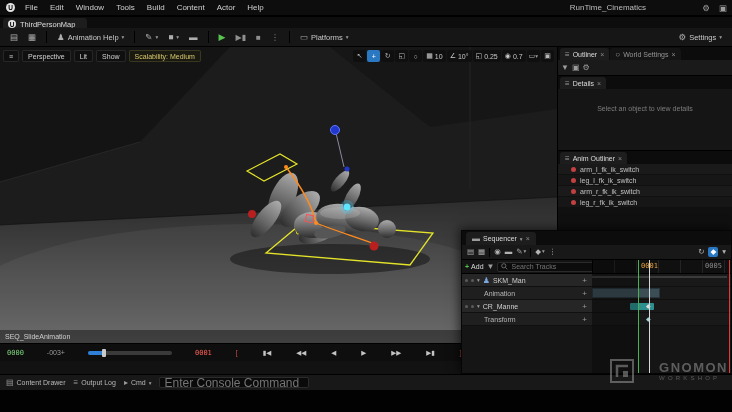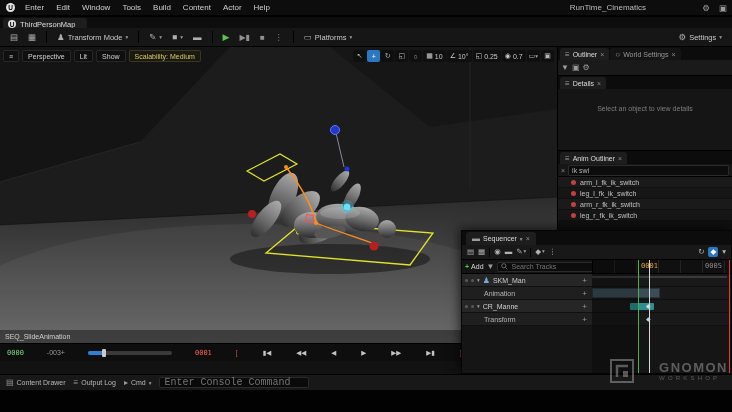--- a/index.html
+++ b/index.html
@@ -128,38 +128,38 @@
   .line-play{position:absolute;left:57px;top:0;bottom:0;width:1px;background:#d8d8d8}
 
   
   .statusbar{position:absolute;left:0;top:374px;width:732px;height:16px;background:#181818;
              border-top:1px solid #000;display:flex;align-items:center;gap:8px;padding:0 6px;
              font-size:7px;color:#b8b8b8;z-index:25}
   .sb-item{display:flex;align-items:center;gap:3px}
   .console{width:150px;height:11px;background:#0a0a0a;border:1px solid #2b2b2b;border-radius:2px;
            display:flex;align-items:center;padding:0 4px}
   .console input{flex:1;min-width:0;background:transparent;border:none;outline:none;color:#6a6a6a;
-                 font-size:10px;font-family:Liberation Mono, monospace}
+                 font-size:12px;font-family:Liberation Sans, sans-serif}
   .letterbox{position:absolute;left:0;top:390px;width:732px;height:22px;background:#020202;z-index:24}
 
   
   .watermark{position:absolute;right:4px;top:358px;display:flex;align-items:center;gap:24px;opacity:.45;
              color:#b5b5b5;z-index:60;pointer-events:none}
   .wm-text{display:flex;flex-direction:column;line-height:1.1}
   .wm1{font-size:13px;font-weight:bold;letter-spacing:1.5px}
   .wm2{font-size:6px;letter-spacing:3.2px;color:#a5a5a5}
 </style>
 </head>
 <body>
 
 <div class="app">
 
   <div class="menubar">
     <span class="ue-badge">U</span>
-    <span class="menu-item">Enter</span>
+    <span class="menu-item">File</span>
     <span class="menu-item">Edit</span>
     <span class="menu-item">Window</span>
     <span class="menu-item">Tools</span>
     <span class="menu-item">Build</span>
     <span class="menu-item">Content</span>
     <span class="menu-item">Actor</span>
     <span class="menu-item">Help</span>
     <span class="win-title">RunTime_Cinematics</span>
     <span class="mb-icons">
       <span>⚙</span>
@@ -177,21 +177,21 @@
   <div class="toolbar">
     <span class="tb-btn">
         <span class="tb-ico">▤</span>
       </span>
     <span class="tb-btn">
         <span class="tb-ico">▦</span>
       </span>
     <span class="tb-sep"></span>
     <span class="tb-btn">
       <span class="tb-ico">♟</span>
-      <span>Transform Mode</span>
+      <span>Animation Help</span>
       <span class="caret">▾</span>
     </span>
     <span class="tb-sep"></span>
     <span class="tb-btn">
       <span class="tb-ico">✎</span>
       <span class="caret">▾</span>
     </span>
     <span class="tb-btn">
       <span class="tb-ico">■</span>
       <span class="caret">▾</span>
@@ -394,26 +394,20 @@
     </div>
     <div class="details-body">Select an object to view details</div>
 
     <div class="ptabs">
       <span class="ptab">
         <span class="pico">≡</span>
         <span>Anim Outliner</span>
         <span class="x">×</span>
       </span>
     </div>
-    <div class="anim-search">
-      <span class="x">×</span>
-      <span class="searchbox">
-        <input value="ik swi" style="">
-      </span>
-    </div>
     <div>
       <div class="anim-item">
         <span class="kdot"></span>
         <span>arm_l_fk_ik_switch</span>
       </div>
       <div class="anim-item">
         <span class="kdot"></span>
         <span>leg_l_fk_ik_switch</span>
       </div>
       <div class="anim-item">

